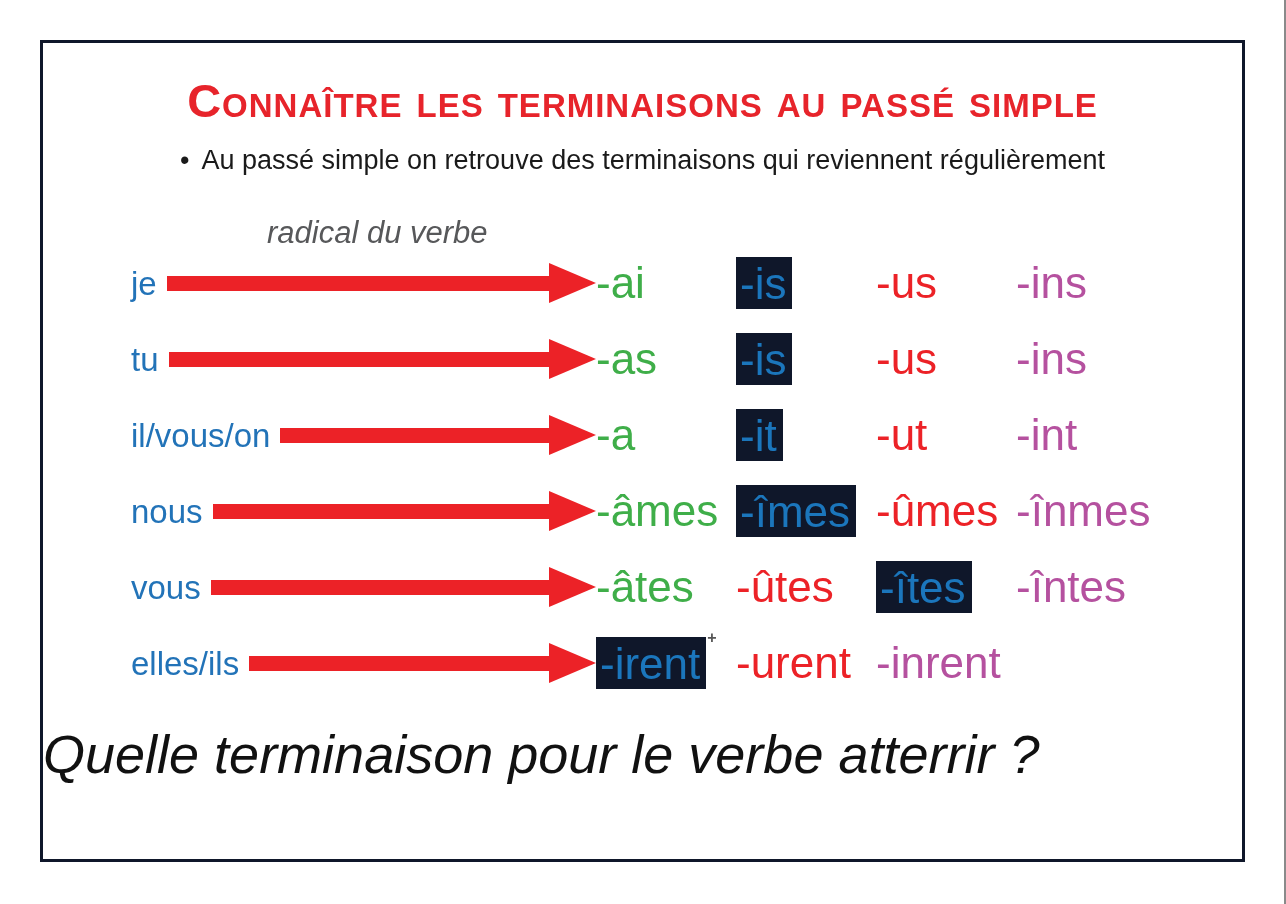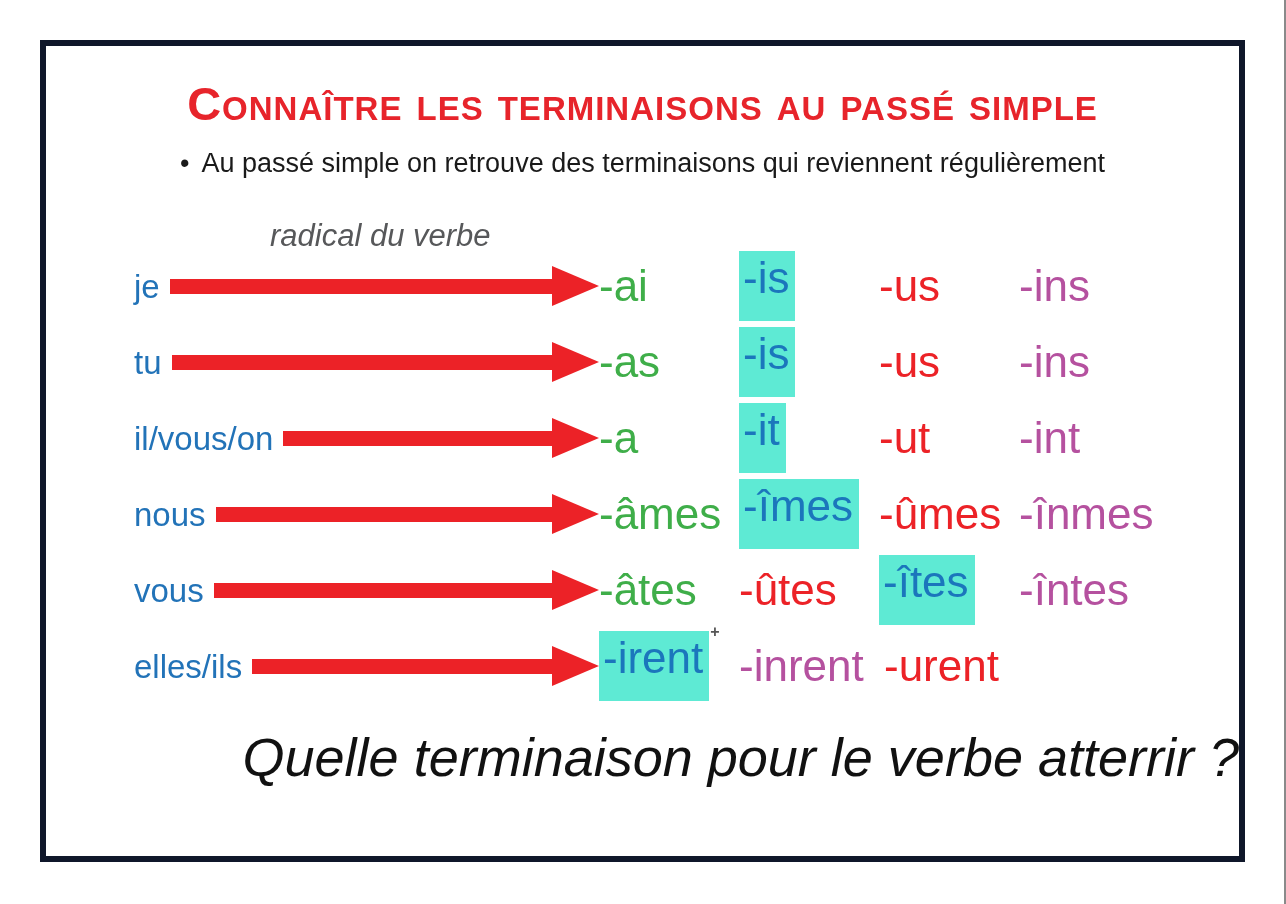--- a/index.html
+++ b/index.html
@@ -5,21 +5,21 @@
   html,body { margin:0; padding:0; }
   body {
     width:1286px; height:904px; position:relative; background:#ffffff;
     font-family:"Liberation Sans", sans-serif; overflow:hidden;
   }
   .edge-right {
     position:absolute; right:0; top:0; width:2px; height:100%; background:#8a8a8a;
   }
   .slide {
     position:absolute; left:40px; top:40px; width:1205px; height:822px;
-    box-sizing:border-box; border:6px solid #0f172a; background:#ffffff;
+    box-sizing:border-box; border:3px solid #0f172a; background:#ffffff;
   }
   .title {
     position:absolute; top:30px; left:0; right:0; text-align:center;
     font-variant:small-caps; font-weight:700; font-size:47px; letter-spacing:1px;
     color:#e7242b; white-space:nowrap;
   }
   .bullet-line {
     position:absolute; top:102px; left:0; right:0;
     display:flex; justify-content:center; align-items:baseline; gap:12px;
     font-size:27px; color:#1a1a1a; white-space:nowrap;
@@ -36,27 +36,27 @@
   .arrow .shaft { flex:1 1 auto; height:15px; background:#ec2227; }
   .arrow .head {
     width:47px; height:40px; background:#ec2227; margin-left:-1px; flex:0 0 auto;
     clip-path:polygon(0 0, 100% 50%, 0 100%);
   }
   .cell { font-size:44px; line-height:1.15; white-space:nowrap; }
   .cell.c-green  { width:140px; color:#3fae49; }
   .cell.c-blue   { width:140px; color:#1b76bc; position:relative; }
   .cell.c-red    { width:140px; color:#ec2227; }
   .cell.c-purple { width:145px; color:#b5519f; }
-  .hl { background:#5eead4; padding:2px 6px 18px 4px; display:inline-block; }
+  .hl { background:#0f172a; padding:2px 6px 0 4px; display:inline-block; }
   .cursor-artifact {
     position:absolute; top:-8px; margin-left:1px;
     font-size:16px; color:#555; font-weight:700; letter-spacing:0;
   }
   .question {
-    position:absolute; top:680px; left:0; right:0; text-align:right;
+    position:absolute; top:680px; left:0; right:0; text-align:left;
     font-style:italic; font-size:54px; color:#111; white-space:nowrap;
   }
 </style>
 </head>
 <body>
 
 <div class="slide">
 
   <div class="title">Connaître les terminaisons au passé simple</div>
 
@@ -143,22 +143,22 @@
       <div class="row-left">
         <span class="pronoun">elles/ils</span>
         <div class="arrow">
             <div class="shaft"></div>
             <div class="head"></div>
           </div>
       </div>
       <div class="cell c-blue">
         <span class="hl">-irent</span><span class="cursor-artifact">+</span>
       </div>
+      <div class="cell c-red">-urent</div>
       <div class="cell c-purple">-inrent</div>
-      <div class="cell c-red">-urent</div>
     </div>
 
   </div>
 
   <div class="question">Quelle terminaison pour le verbe atterrir ?</div>
 
 </div>
 
 <div class="edge-right"></div>
 

